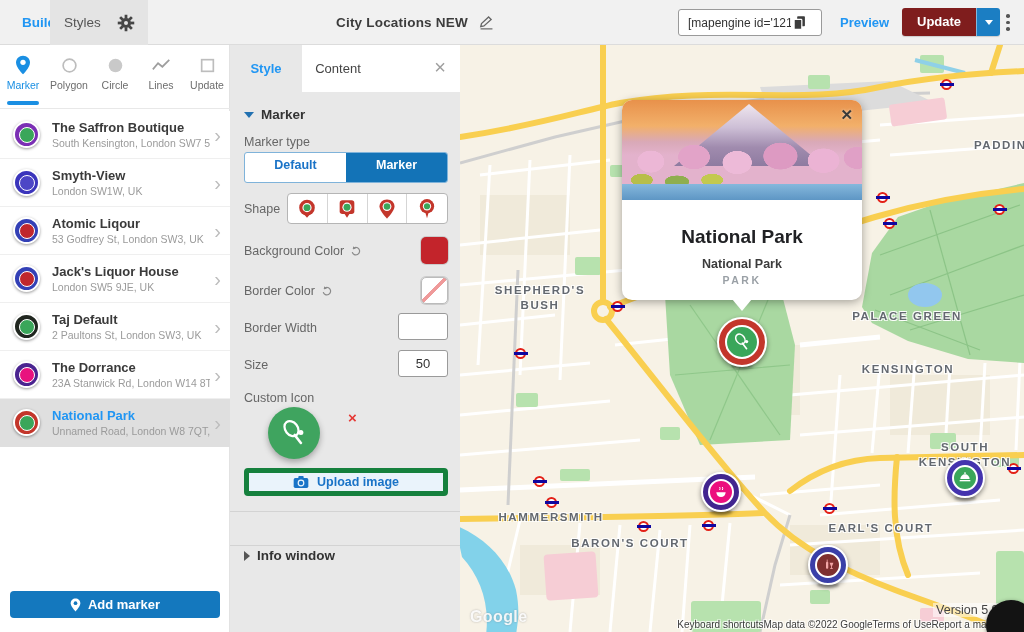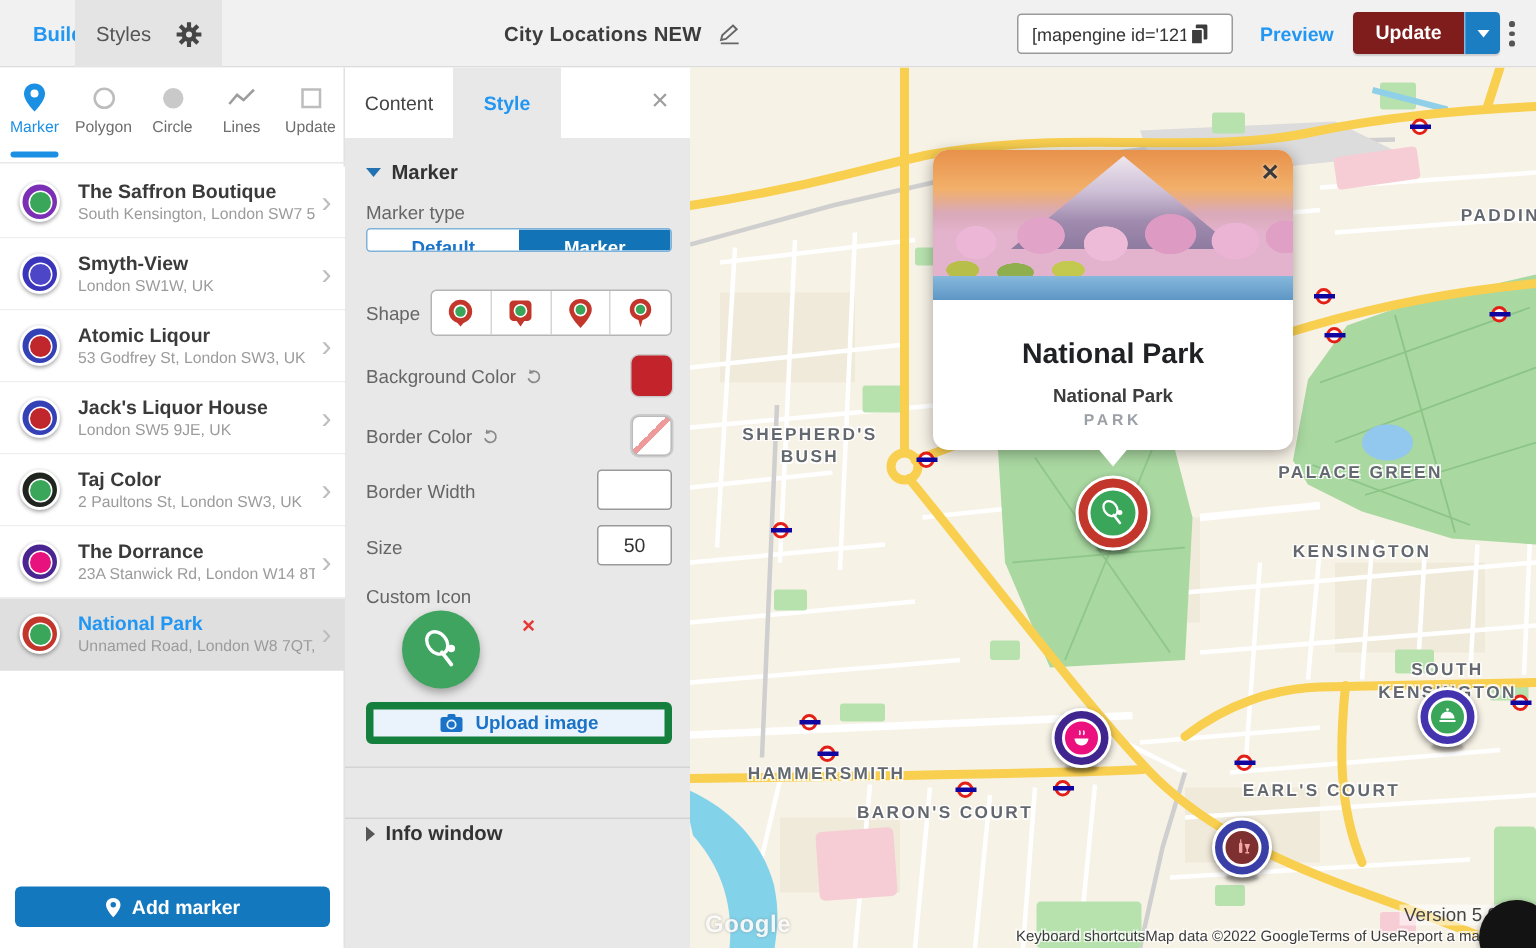--- a/index.html
+++ b/index.html
@@ -84,21 +84,21 @@
     color:#9e9e9e; font-size:20px; cursor:pointer; }
   .sect-head { position:absolute; left:14px; display:flex; align-items:center; gap:7px;
     font-size:13.5px; font-weight:700; color:#333; cursor:pointer; }
   .tri-down { width:0; height:0; border-left:5px solid transparent;
     border-right:5px solid transparent; border-top:6px solid #2271B1; }
   .tri-right { width:0; height:0; border-top:5px solid transparent;
     border-bottom:5px solid transparent; border-left:6px solid #555; }
   .flabel { font-size:12.5px; color:#666; display:flex; align-items:center; gap:6px; }
   .refresh { width:12px; height:12px; }
 
-  #segmented { position:absolute; left:14px; top:107px; width:204px; height:16px;
+  #segmented { position:absolute; left:14px; top:107px; width:204px; height:31px;
     border:1px solid #7FB3DA; border-radius:3px; display:flex; overflow:hidden;
     background:#fff; }
   .segopt { width:50%; text-align:center; line-height:25px; font-size:12.5px;
     color:#1a73c7; font-weight:600; cursor:pointer; }
   .segopt.selected { background:#1373B7; color:#fff; }
 
   #shapegroup { position:absolute; left:57px; top:148px; width:161px; height:31px;
     border:1px solid #B5B5B5; border-radius:4px; background:#fff; display:flex; }
   .shapecell { width:25%; display:flex; align-items:center; justify-content:center;
     border-right:1px solid #D5D5D5; cursor:pointer; }
@@ -333,21 +333,21 @@
           <div class="mname">Jack's Liquor House</div>
           <div class="maddr">London SW5 9JE, UK</div>
         </span>
       <span class="mchev">›</span>
     </div>
     <div class="mrow">
       <span class="lm-icon" style="background: rgb(32, 38, 31);">
           <i class="lm-core" style="background: rgb(58, 166, 90);"></i>
         </span>
       <span class="mtext">
-          <div class="mname">Taj Color</div>
+          <div class="mname">Taj Default</div>
           <div class="maddr">2 Paultons St, London SW3, UK</div>
         </span>
       <span class="mchev">›</span>
     </div>
     <div class="mrow">
       <span class="lm-icon" style="background: rgb(74, 36, 144);">
           <i class="lm-core" style="background: rgb(232, 18, 126);"></i>
         </span>
       <span class="mtext">
           <div class="mname">The Dorrance</div>
@@ -371,22 +371,22 @@
     <svg width="11" height="14" viewBox="0 0 24 30">
         <path d="M12,1 C5.9,1 1.5,5.6 1.5,11.2 C1.5,18.6 12,29 12,29 C12,29 22.5,18.6 22.5,11.2 C22.5,5.6 18.1,1 12,1 Z" fill="#fff"></path>
         <circle cx="12" cy="11" r="4" fill="#1478BE"></circle>
       </svg>
     <span>Add marker</span>
   </div>
 </div>
 
 <div id="midpanel">
   <div id="mtabs">
+    <div class="mtab active">Style</div>
     <div class="mtab">Content</div>
-    <div class="mtab active">Style</div>
     <div class="mclose">×</div>
   </div>
 
   <div class="sect-head" style="top:62px;">
     <i class="tri-down"></i>
     <span>Marker</span>
   </div>
 
   <div class="flabel abs" style="left:14px; top:90px;">Marker type</div>
 

